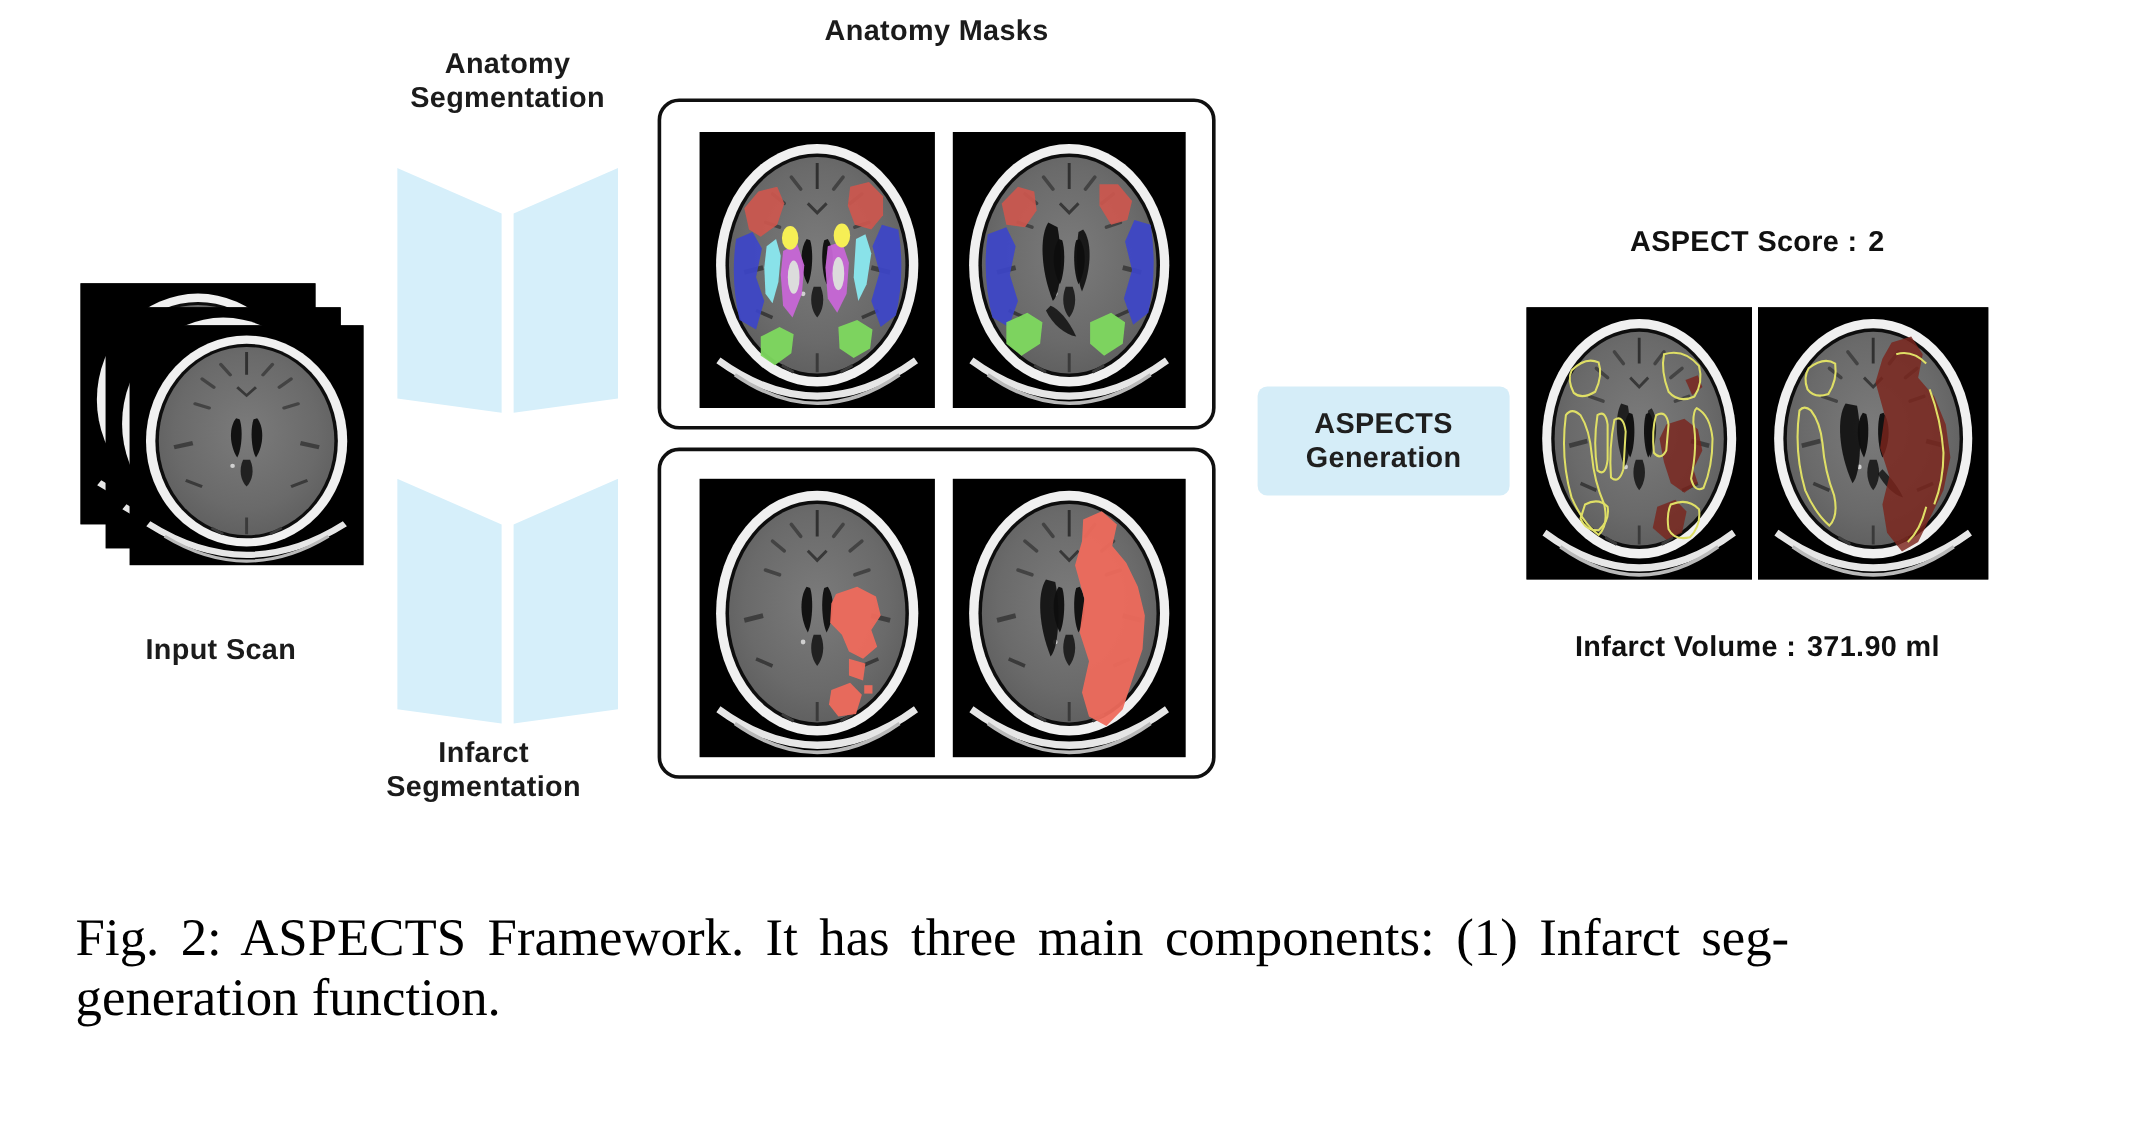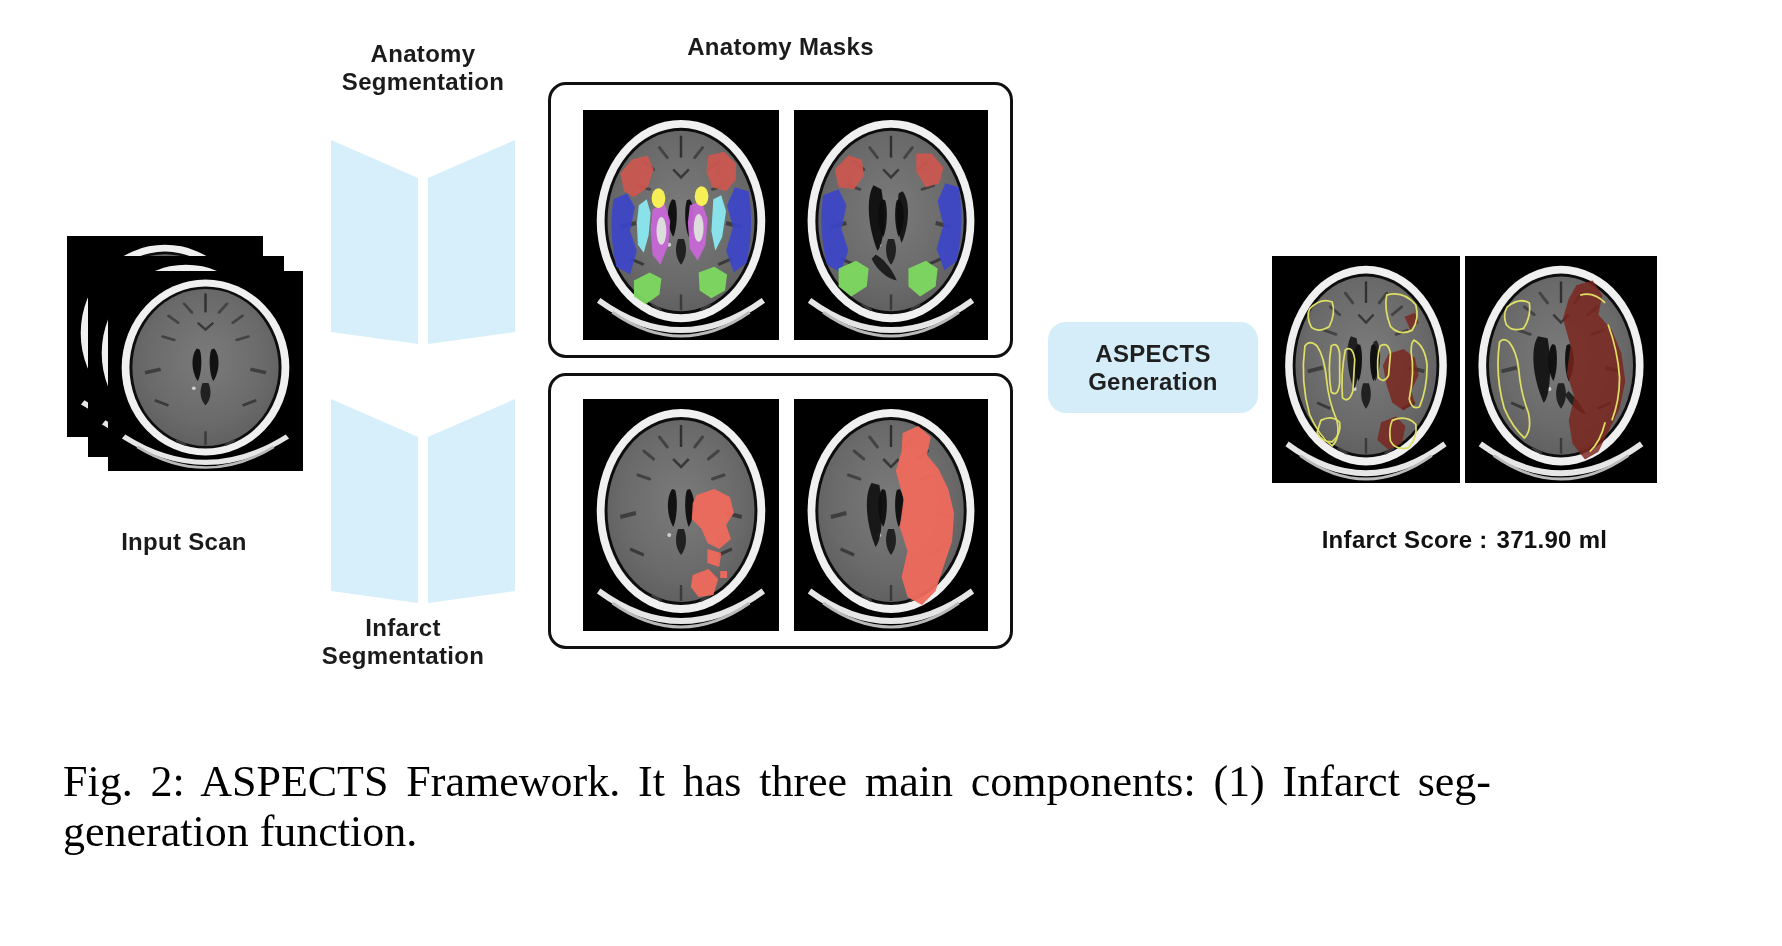--- a/index.html
+++ b/index.html
@@ -15,21 +15,21 @@
   .s-mid  {left:88px;top:256px;width:196px;height:201px;}
   .s-front{left:108px;top:271px;width:195px;height:200px;}
   
   .lbl{position:absolute;text-align:center;font-weight:600;font-size:24px;line-height:28px;letter-spacing:.3px;color:#1b1b1b;}
   
   .bowtie{position:absolute;width:184px;height:206px;}
   
   .maskbox{position:absolute;width:465px;height:276px;border:3px solid #101010;border-radius:18px;box-sizing:border-box;background:#fff;}
   .ct{position:absolute;background:#000;overflow:hidden;}
   
-  .gen-btn{position:absolute;left:1048px;top:322px;width:210px;height:91px;border-radius:18px;
+  .gen-btn{position:absolute;left:1048px;top:322px;width:210px;height:91px;border-radius:8px;
     background:var(--c-button-blue,#d5edf8);display:flex;flex-direction:column;align-items:center;justify-content:center;
     font-weight:700;font-size:24px;line-height:28px;color:#1f1f1f;letter-spacing:.3px;}
   
   .out-line{position:absolute;text-align:center;font-size:24px;font-weight:600;letter-spacing:.3px;color:#111;}
   .out-line .val{font-weight:800;margin-left:9px;}
   .out-panel{position:absolute;left:1272px;top:256px;width:385px;height:227px;background:#fff;}
   .out1{left:0;top:0;width:188px;height:227px;}
   .out2{left:193px;top:0;width:192px;height:227px;}
   
   .caption{position:absolute;left:63px;top:757px;width:1428px;font-family:"Liberation Serif",serif;
@@ -177,21 +177,21 @@
 
   <svg class="bowtie" style="left:331px;top:399px" viewBox="0 0 184 206" preserveAspectRatio="none">
     <polygon points="0,0 87,38 87,204 0,192" style="fill:var(--c-network-blue,#d6effa)"></polygon>
     <polygon points="97,38 184,0 184,192 97,204" style="fill:var(--c-network-blue,#d6effa)"></polygon>
   </svg>
   <div class="lbl" style="left:311px;top:614px;width:184px">
     <div>Infarct</div>
     <div>Segmentation</div>
   </div>
 
-  <div class="lbl" style="left:548px;top:33px;width:465px">Anatomy Masks</div>
+  <div class="lbl" style="left:548px;top:12px;width:465px">Anatomy Masks</div>
   <div class="maskbox" style="left:548px;top:82px">
     <div class="ct" style="left:32px;top:25px;width:196px;height:230px">
       <svg class="ctsvg" viewBox="0 0 200 232" preserveAspectRatio="none">
           <use href="#ct-base"></use>
           <use href="#ov-an1"></use>
         </svg>
     </div>
     <div class="ct" style="left:243px;top:25px;width:194px;height:230px">
       <svg class="ctsvg" viewBox="0 0 200 232" preserveAspectRatio="none">
           <use href="#ct-base"></use>
@@ -213,38 +213,41 @@
           <use href="#ov-inf2"></use>
         </svg>
     </div>
   </div>
 
   <div class="gen-btn">
     <div>ASPECTS</div>
     <div>Generation</div>
   </div>
 
+  <div class="out-line" style="left:1272px;top:188px;width:385px">
+    <span>ASPECT Score :</span><span class="val">2</span>
+  </div>
 
   <div class="out-panel">
     <div class="ct out1">
       <svg class="ctsvg" viewBox="0 0 200 232" preserveAspectRatio="none">
           <use href="#ct-base"></use>
           <use href="#ov-out1"></use>
         </svg>
     </div>
     <div class="ct out2">
       <svg class="ctsvg" viewBox="0 0 200 232" preserveAspectRatio="none">
           <use href="#ct-base"></use>
           <use href="#ov-out2"></use>
         </svg>
     </div>
   </div>
 
   <div class="out-line" style="left:1252px;top:526px;width:425px">
-    <span>Infarct Score :</span><span class="val">371.90 ml</span>
+    <span>Infarct Volume :</span><span class="val">371.90 ml</span>
   </div>
 
   <div class="caption">
     <div class="cap-line just">Fig. 2: ASPECTS Framework. It has three main components: (1) Infarct seg-</div>
     <div class="cap-line">generation function.</div>
   </div>
 
 </div>
 
 </body></html>

